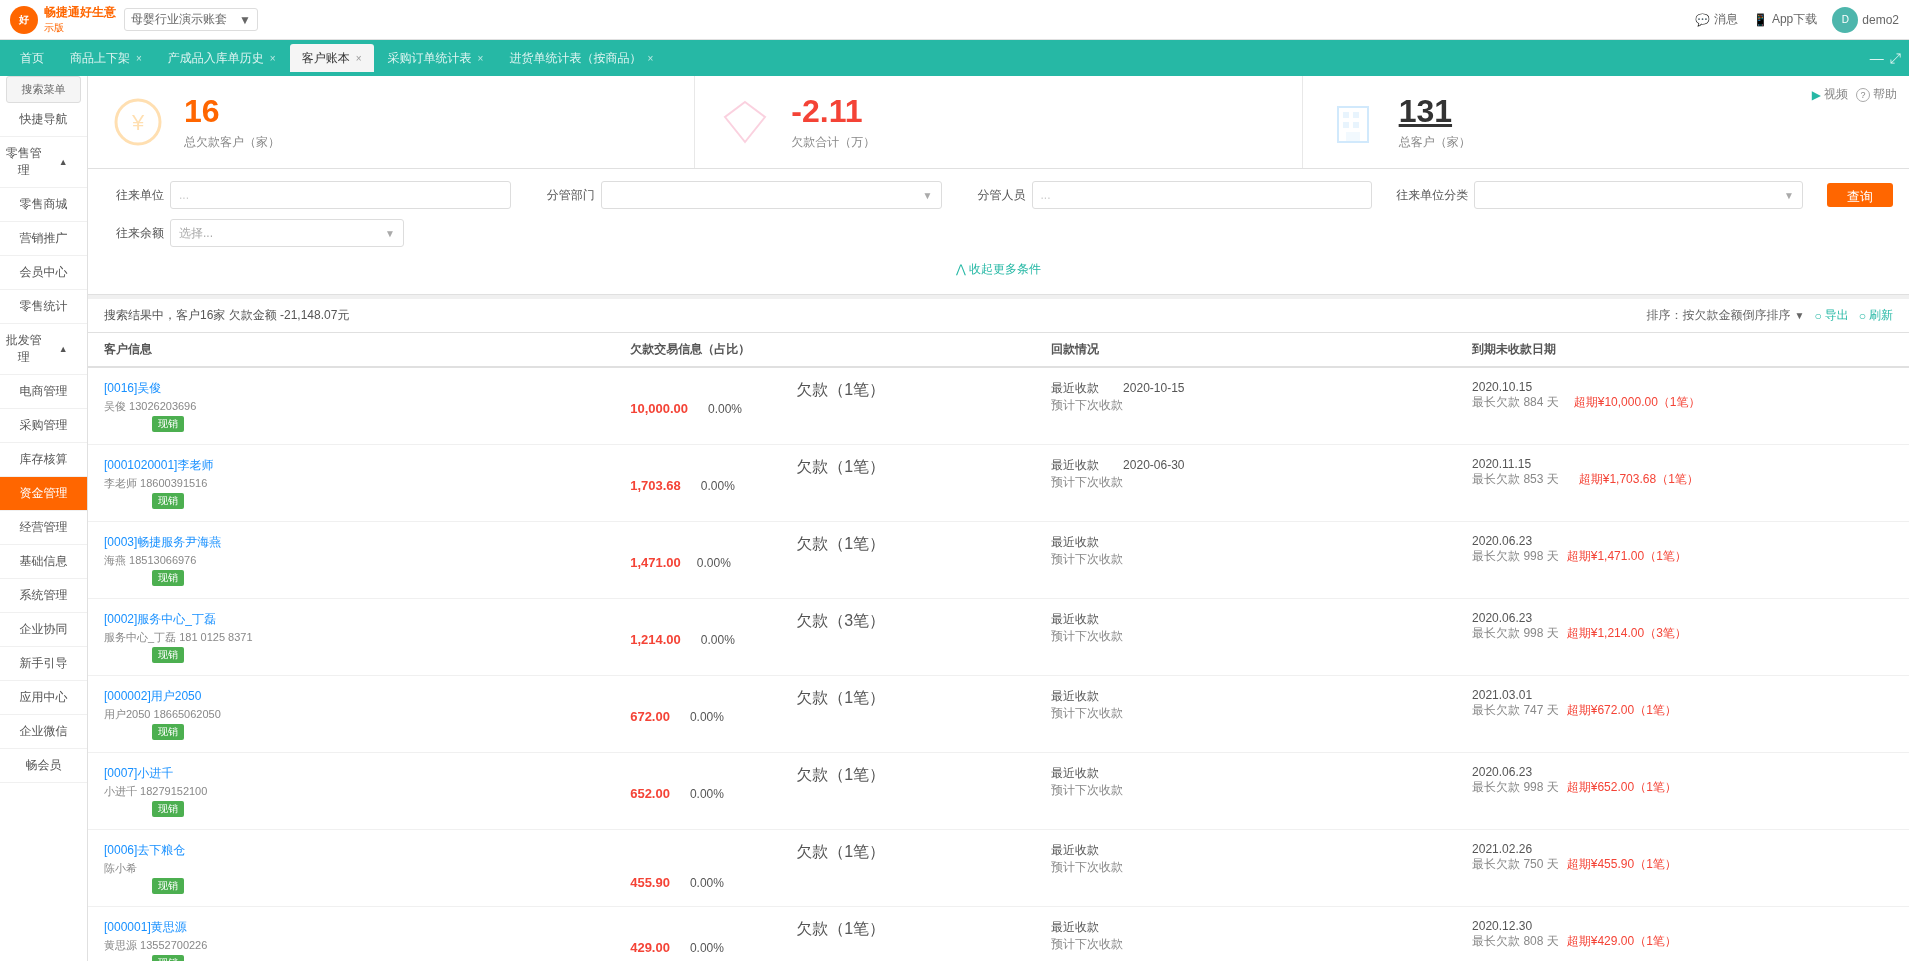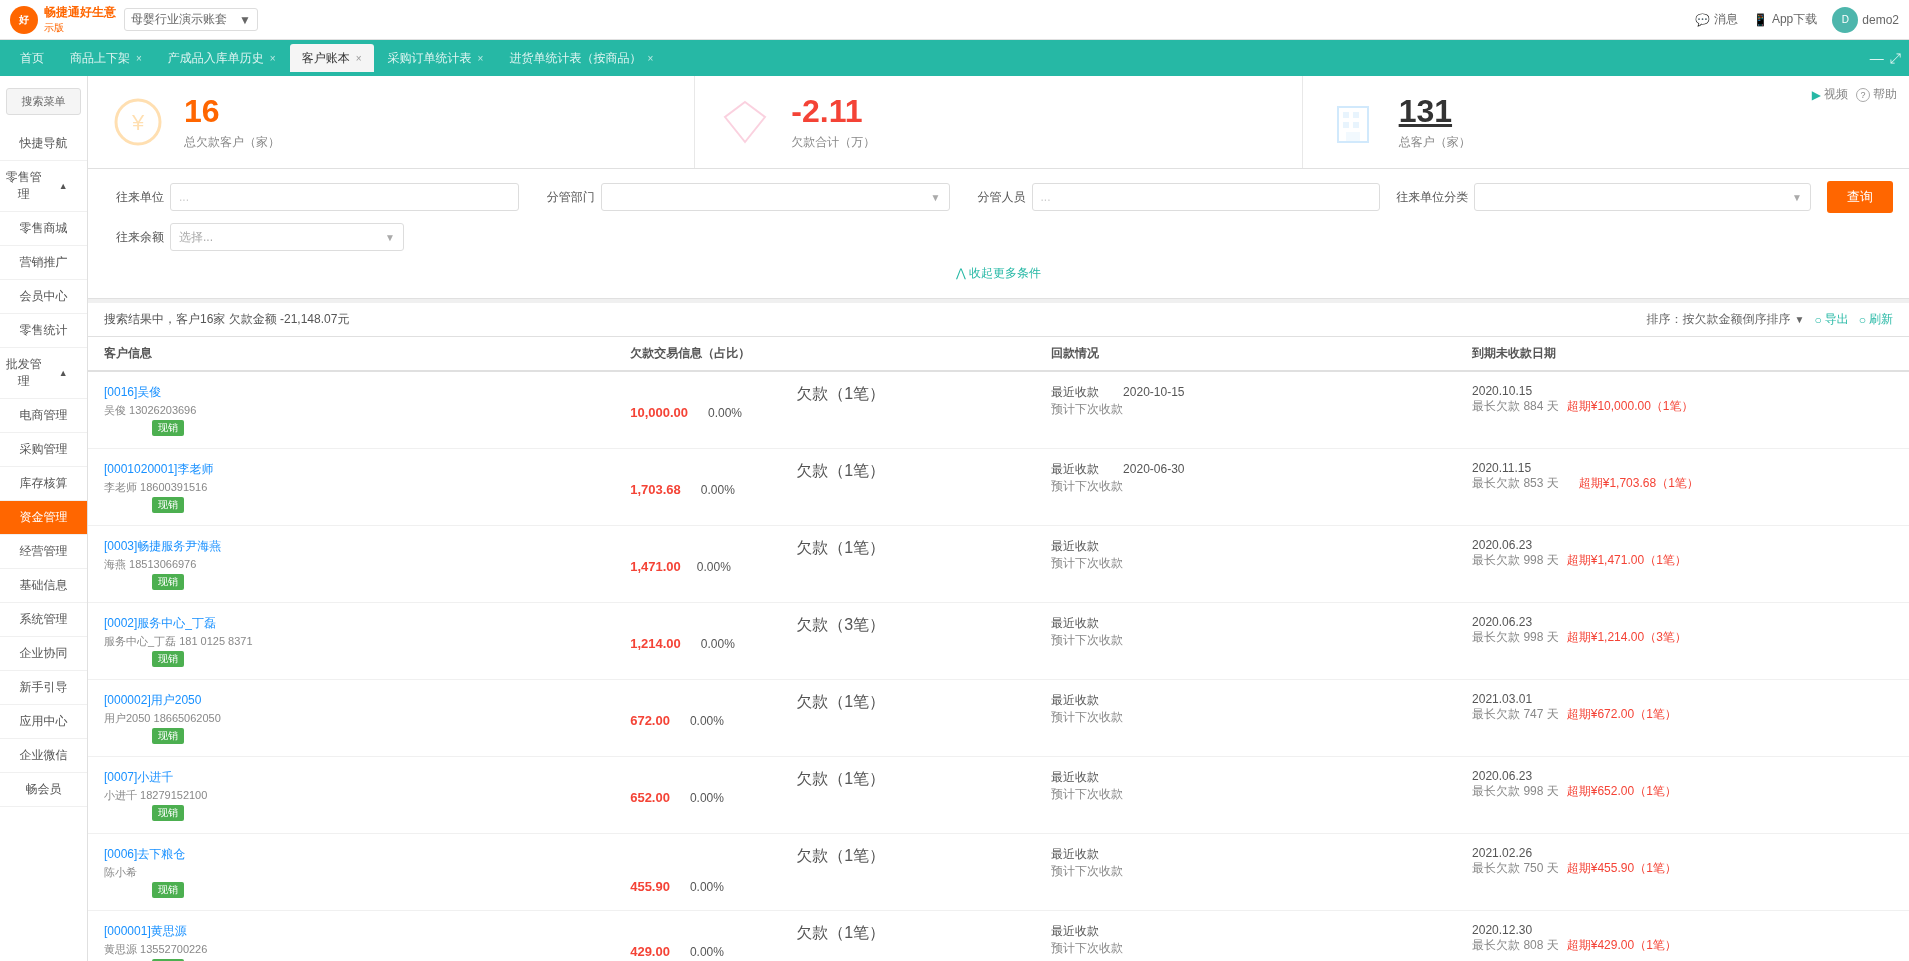--- a/index.html
+++ b/index.html
@@ -22,21 +22,21 @@
     .tab-close { font-size: 10px; color: rgba(255,255,255,0.7); cursor: pointer; }
     .tab-item.active .tab-close { color: #999; }
     .tab-bar-right { margin-left: auto; display: flex; align-items: center; gap: 6px; }
     .tab-bar-btn { color: rgba(255,255,255,0.85); cursor: pointer; font-size: 14px; }
 
     
     .main-layout { display: flex; height: calc(100vh - 76px); }
     
     
     .sidebar { width: 88px; background: #fff; border-right: 1px solid #e0e0e0; display: flex; flex-direction: column; overflow-y: auto; flex-shrink: 0; }
-    .sidebar-search { padding: 12px 6px; }
+    .sidebar-search { padding: 0 6px; }
     .sidebar-search-btn { width: 100%; padding: 5px 0; background: #f5f5f5; border: 1px solid #ddd; border-radius: 3px; color: #666; cursor: pointer; font-size: 11px; text-align: center; }
     .sidebar-nav-item { padding: 8px 4px; text-align: center; cursor: pointer; font-size: 12px; color: #555; border-bottom: 1px solid #f0f0f0; display: flex; align-items: center; justify-content: space-between; }
     .sidebar-nav-item span { flex: 1; text-align: center; }
     .sidebar-nav-item.active { background: #ff6600; color: white; }
 
     
     .content-area { flex: 1; overflow-y: auto; background: #f0f0f0; }
     
     
     .summary-cards { display: flex; background: #fff; border-bottom: 1px solid #e0e0e0; }
@@ -49,26 +49,26 @@
     .card-content { flex: 1; }
     .card-value { font-size: 32px; font-weight: bold; }
     .card-value.orange { color: #ff6600; }
     .card-value.red { color: #f44336; }
     .card-value.dark { color: #333; text-decoration: underline; }
     .card-label { font-size: 12px; color: #888; margin-top: 4px; }
     .card-top-right { position: absolute; top: 10px; right: 12px; display: flex; align-items: center; gap: 8px; font-size: 12px; color: #888; }
 
     
     .filter-area { background: #fff; padding: 12px 16px; border-bottom: 1px solid #e0e0e0; margin-bottom: 4px; }
-    .filter-row { display: flex; align-items: center; gap: 16px; margin-bottom: 10px; }
+    .filter-row { display: flex; align-items: center; gap: 24px; margin-bottom: 10px; }
     .filter-item { display: flex; align-items: center; gap: 6px; flex: 1; }
     .filter-label { color: #555; font-size: 12px; white-space: nowrap; min-width: 60px; text-align: right; }
     .filter-input-dots { flex: 1; height: 28px; border: 1px solid #ddd; border-radius: 3px; padding: 0 8px; font-size: 12px; color: #ccc; display: flex; align-items: center; }
     .filter-select { flex: 1; height: 28px; border: 1px solid #ddd; border-radius: 3px; padding: 0 8px; font-size: 12px; color: #333; display: flex; align-items: center; justify-content: space-between; cursor: pointer; }
-    .filter-btn-query { padding: 5px 20px; background: #ff6600; color: white; border: none; border-radius: 3px; cursor: pointer; font-size: 13px; height: 32px; white-space: nowrap; }
+    .filter-btn-query { padding: 5px 20px; background: #ff6600; color: white; border: none; border-radius: 3px; cursor: pointer; font-size: 13px; height: 24px; white-space: nowrap; }
     .collapse-row { text-align: center; color: #26b8a5; cursor: pointer; font-size: 12px; padding: 4px; }
     
     
     .result-bar { background: #fff; padding: 8px 16px; display: flex; align-items: flex-end; justify-content: space-between; border-bottom: 1px solid #e0e0e0; }
     .result-info { font-size: 12px; color: #555; }
     .result-actions { display: flex; align-items: center; gap: 10px; font-size: 12px; color: #666; }
     .result-sort { display: flex; align-items: center; gap: 4px; cursor: pointer; }
     .result-action-btn { display: flex; align-items: center; gap: 3px; cursor: pointer; color: #26b8a5; }
 
     
@@ -359,21 +359,21 @@
       </div>
     </div>
     <div class="cell">
       <div class="recovery-latest">
         最近收款　　2020-10-15
       </div>
       <div class="recovery-next">预计下次收款</div>
     </div>
     <div class="cell">
       <div class="due-date">2020.10.15</div>
-      <div style="display:flex;align-items:flex-start;gap:8px;">
+      <div style="display:flex;align-items:flex-start;gap:15px;">
         <span class="due-days">最长欠款 884 天</span>
         <span class="due-overdue">超期¥10,000.00（1笔）</span>
       </div>
     </div>
   </div>
           <div class="table-row">
     <div class="cell">
       <div class="customer-name">[0001020001]李老师</div>
       <div class="customer-sub">李老师  18600391516</div>
       <span class="customer-tag">现销</span>

